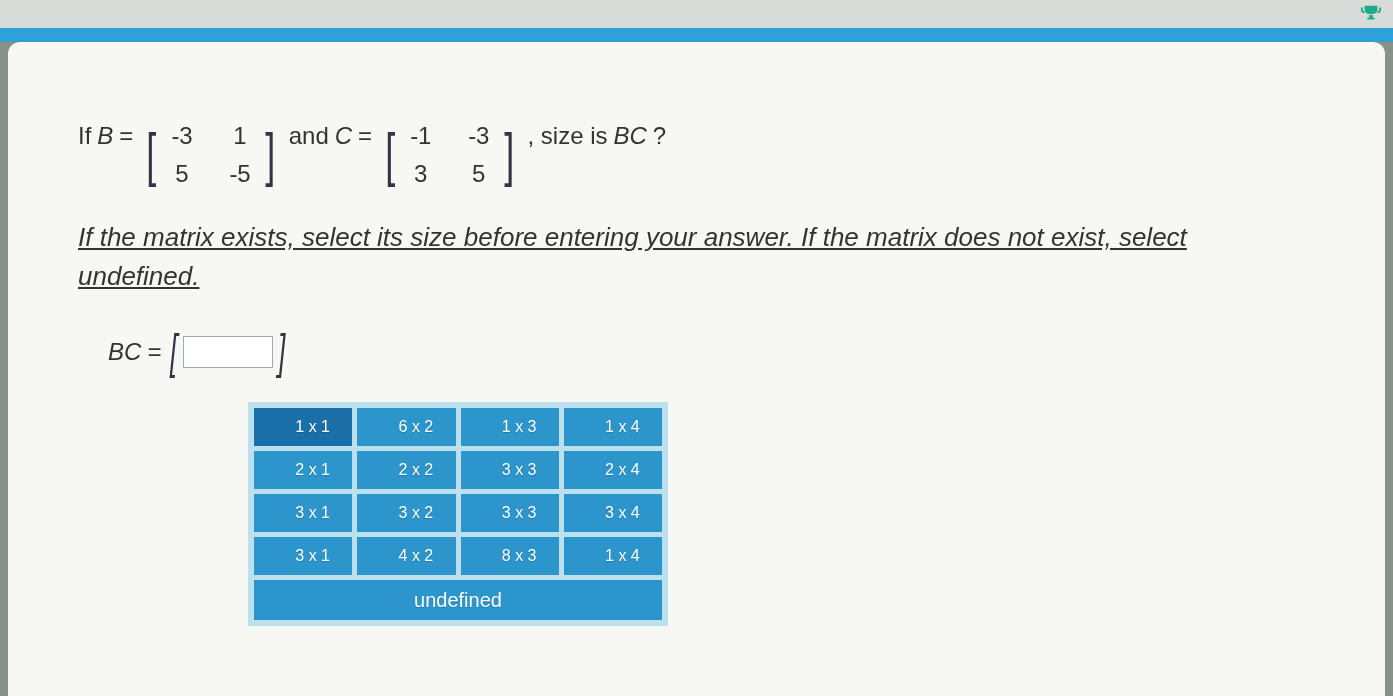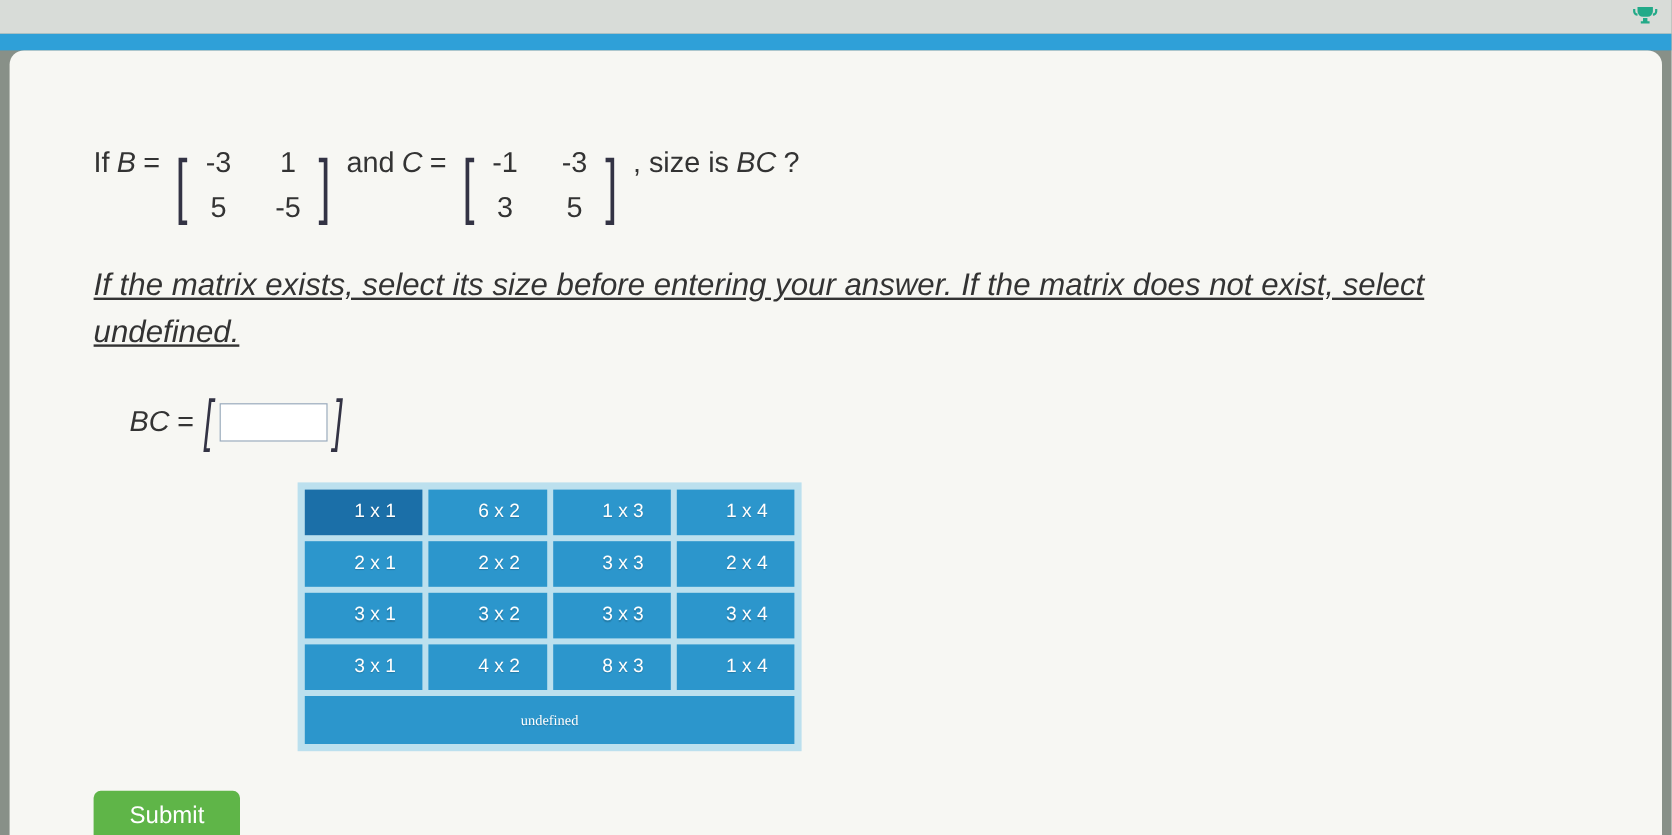--- a/index.html
+++ b/index.html
@@ -131,22 +131,22 @@
   }
   .size-btn.selected {
     background: #1b6fa8;
   }
   .undefined-btn {
     background: #2c96cc;
     color: #fff;
     border: none;
     width: 100%;
     height: 40px;
-    font-size: 12px;
-    font-family: Liberation Serif, serif;
+    font-size: 20px;
+    font-family: Liberation Sans, sans-serif;
     cursor: pointer;
     margin-top: 5px;
     text-shadow: 0 1px 1px rgba(0,0,0,0.2);
   }
   .submit-btn {
     position: absolute;
     bottom: 0;
     left: 70px;
     background: #5fb548;
     color: #fff;
@@ -231,14 +231,13 @@
       <button class="size-btn">3 x 3</button>
       <button class="size-btn">3 x 4</button>
       <button class="size-btn">3 x 1</button>
       <button class="size-btn">4 x 2</button>
       <button class="size-btn">8 x 3</button>
       <button class="size-btn">1 x 4</button>
     </div>
     <button class="undefined-btn">undefined</button>
   </div>
 
-  <button class="submit-btn">Submit</button>
 </div>
 
 </body></html>

